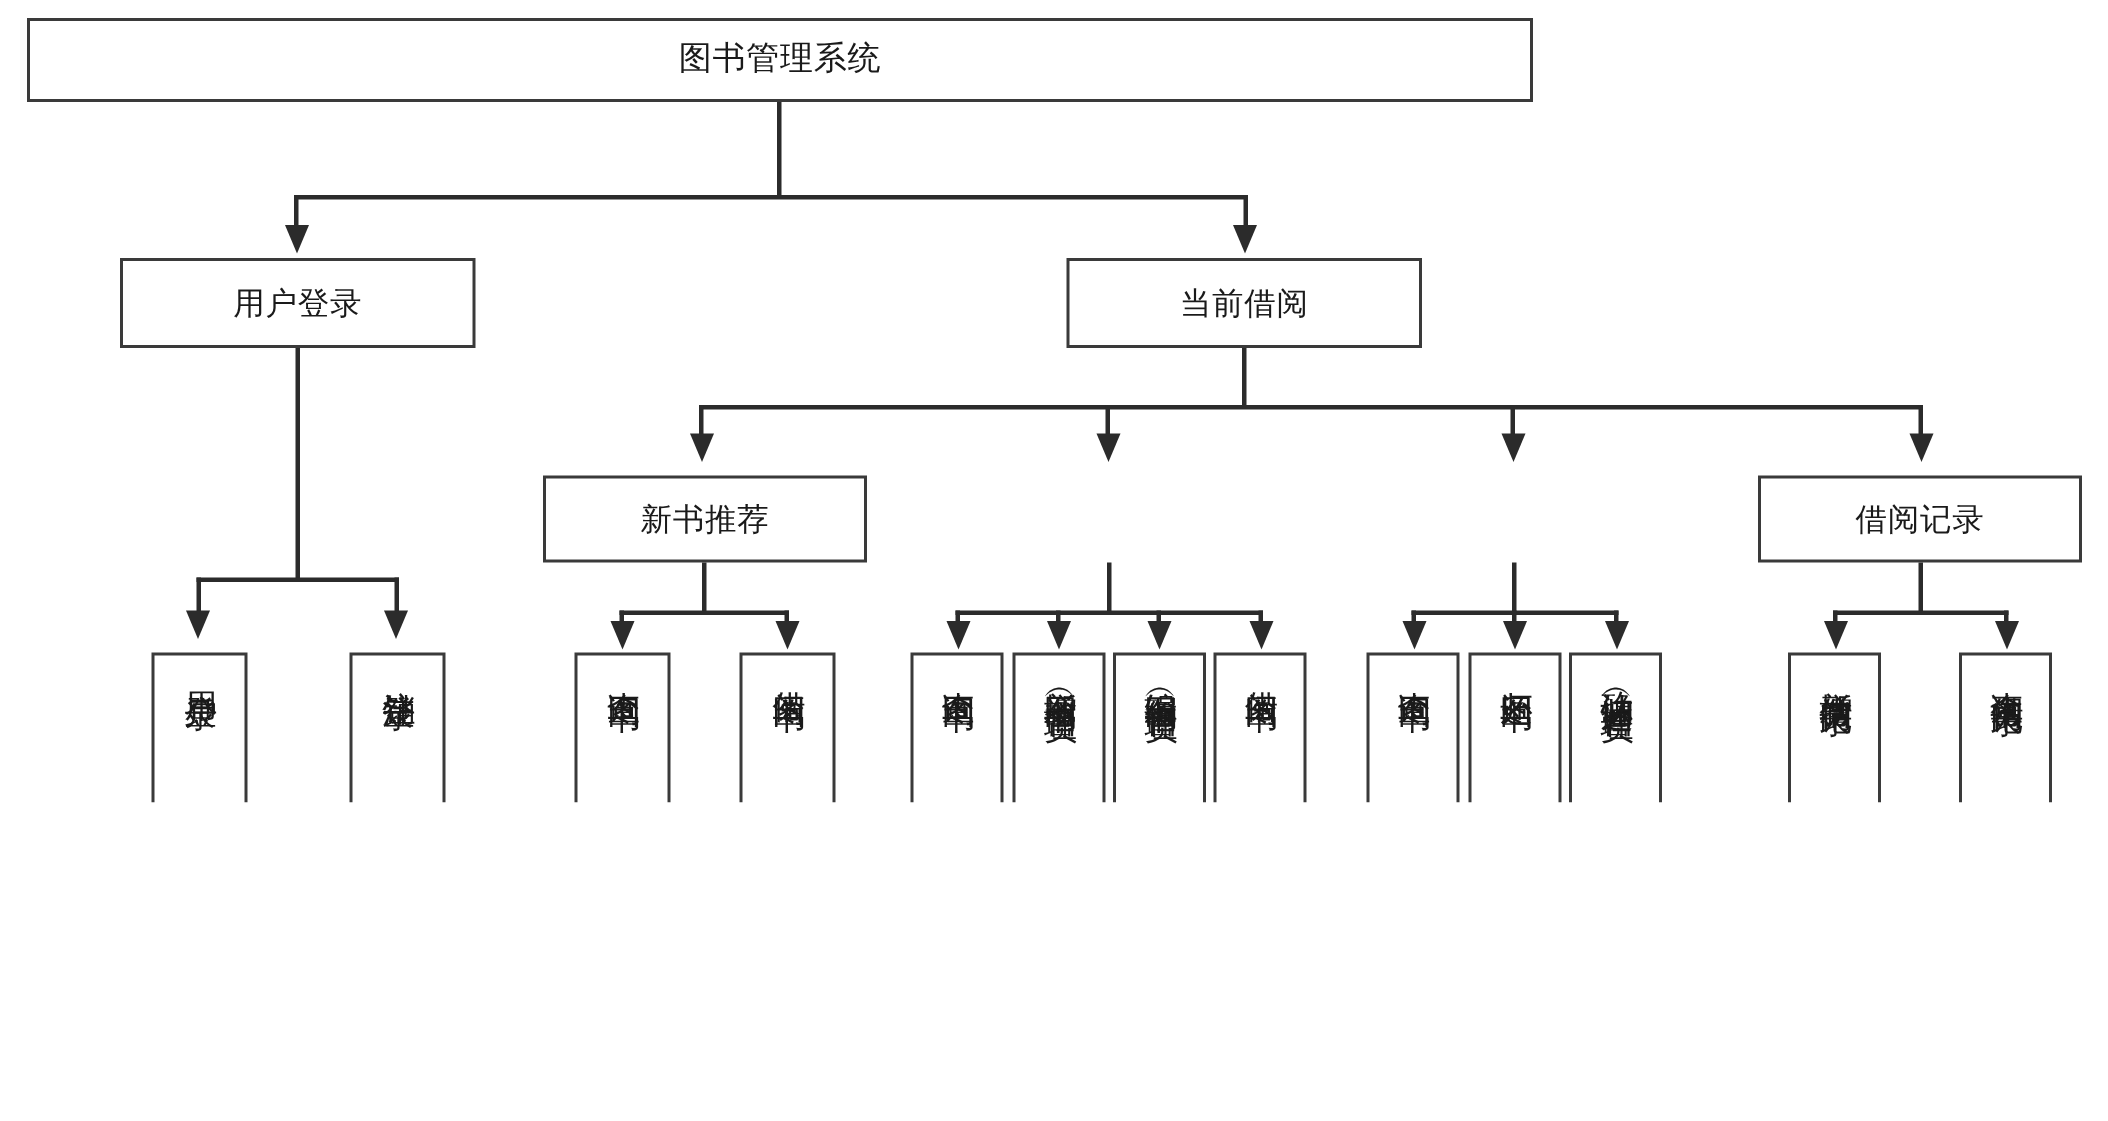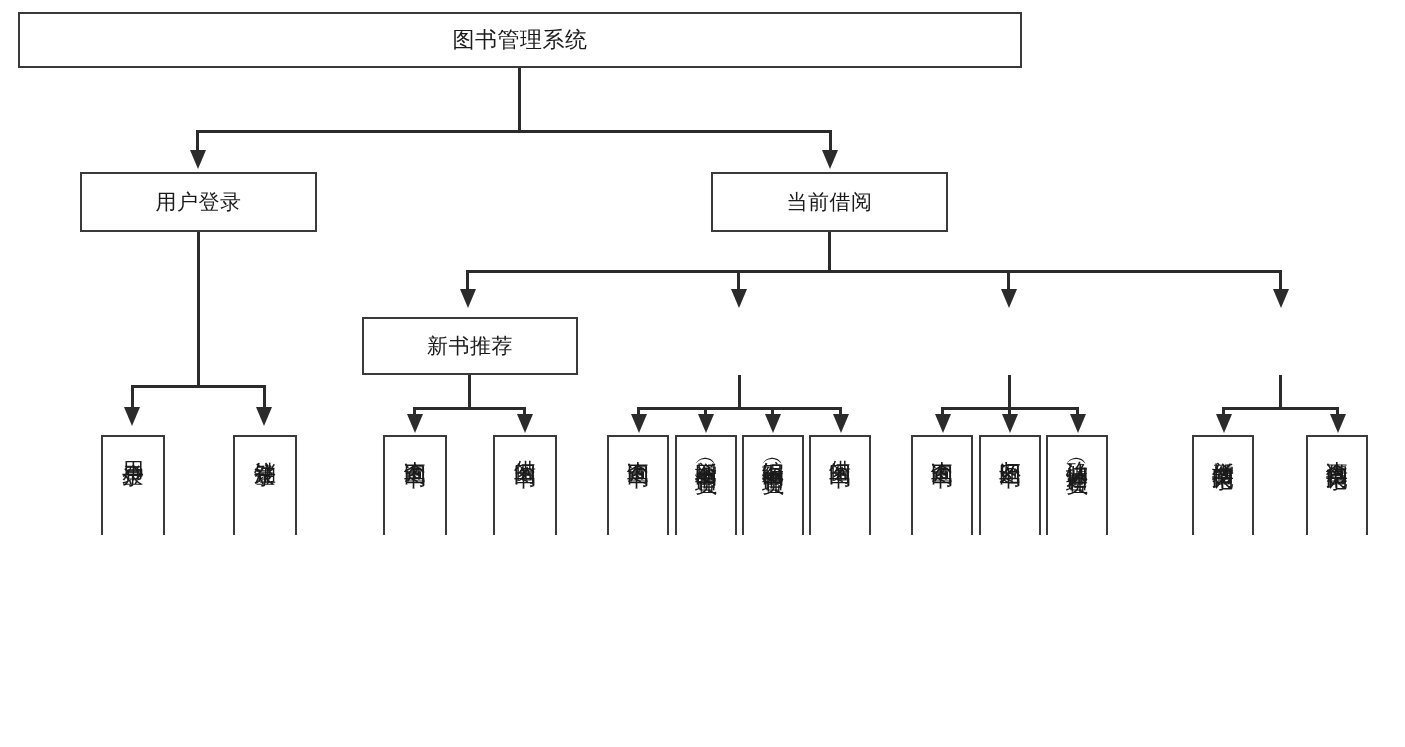--- a/index.html
+++ b/index.html
@@ -117,20 +117,23 @@
   <div class="edge v" style="left:1007px; top:270px; width:3px; height:22px;"></div>
   <div class="edge v" style="left:1279px; top:270px; width:3px; height:22px;"></div>
   <div class="arrow" style="left:460px; top:289px;"></div>
   <div class="arrow" style="left:731px; top:289px;"></div>
   <div class="arrow" style="left:1001px; top:289px;"></div>
   <div class="arrow" style="left:1273px; top:289px;"></div>
 
   <div class="node horiz" style="left:362px; top:317px; width:216px; height:58px;">
     <span class="lbl">新书推荐</span>
   </div>
+  <div class="node horiz" style="left:1172px; top:317px; width:216px; height:58px;">
+    <span class="lbl">借阅记录</span>
+  </div>
 
   <div class="edge v" style="left:468px; top:375px; width:3px; height:34px;"></div>
   <div class="edge h" style="left:413px; top:407px; width:113px; height:3px;"></div>
   <div class="edge v" style="left:413px; top:407px; width:3px; height:10px;"></div>
   <div class="edge v" style="left:523px; top:407px; width:3px; height:10px;"></div>
   <div class="arrow" style="left:407px; top:414px;"></div>
   <div class="arrow" style="left:517px; top:414px;"></div>
 
   <div class="node vert" style="left:383px; top:435px; width:64px; height:300px;">
     <span class="lbl">查询图书</span>

